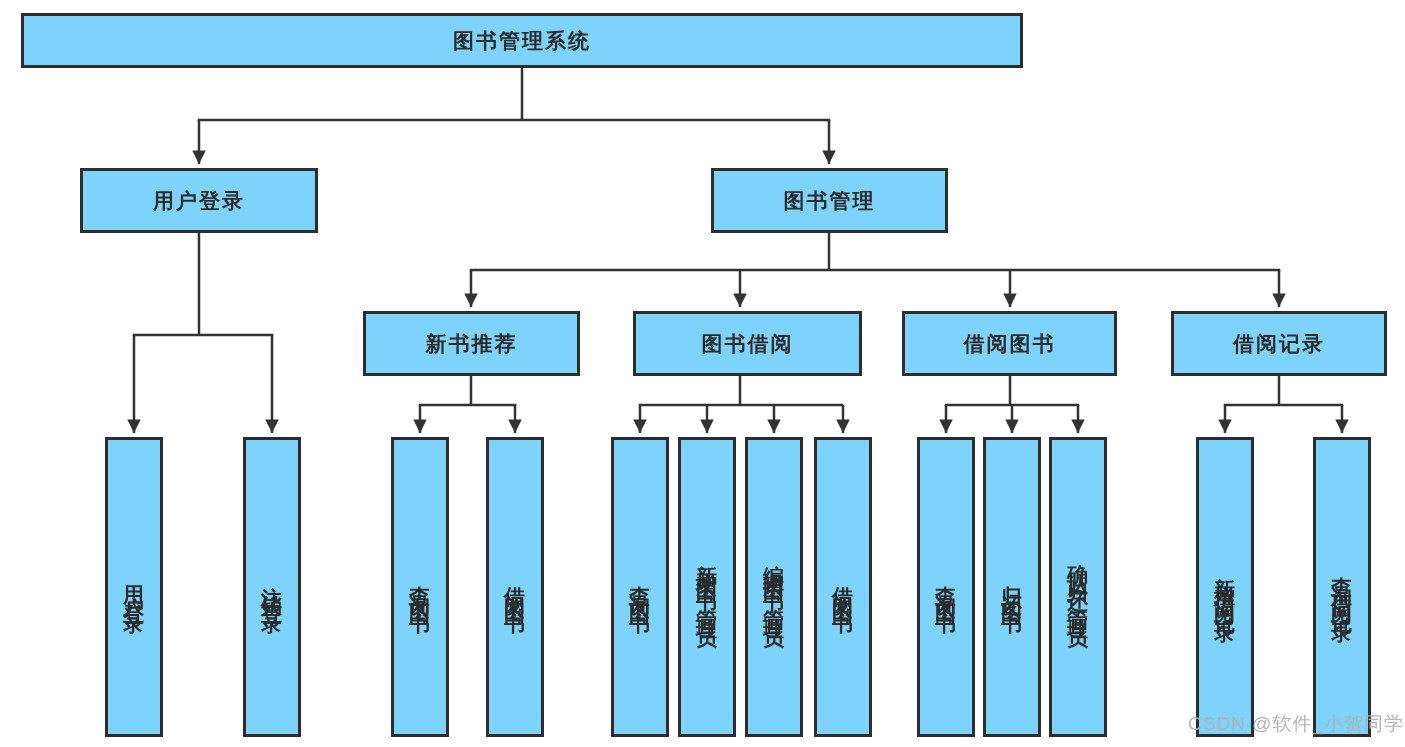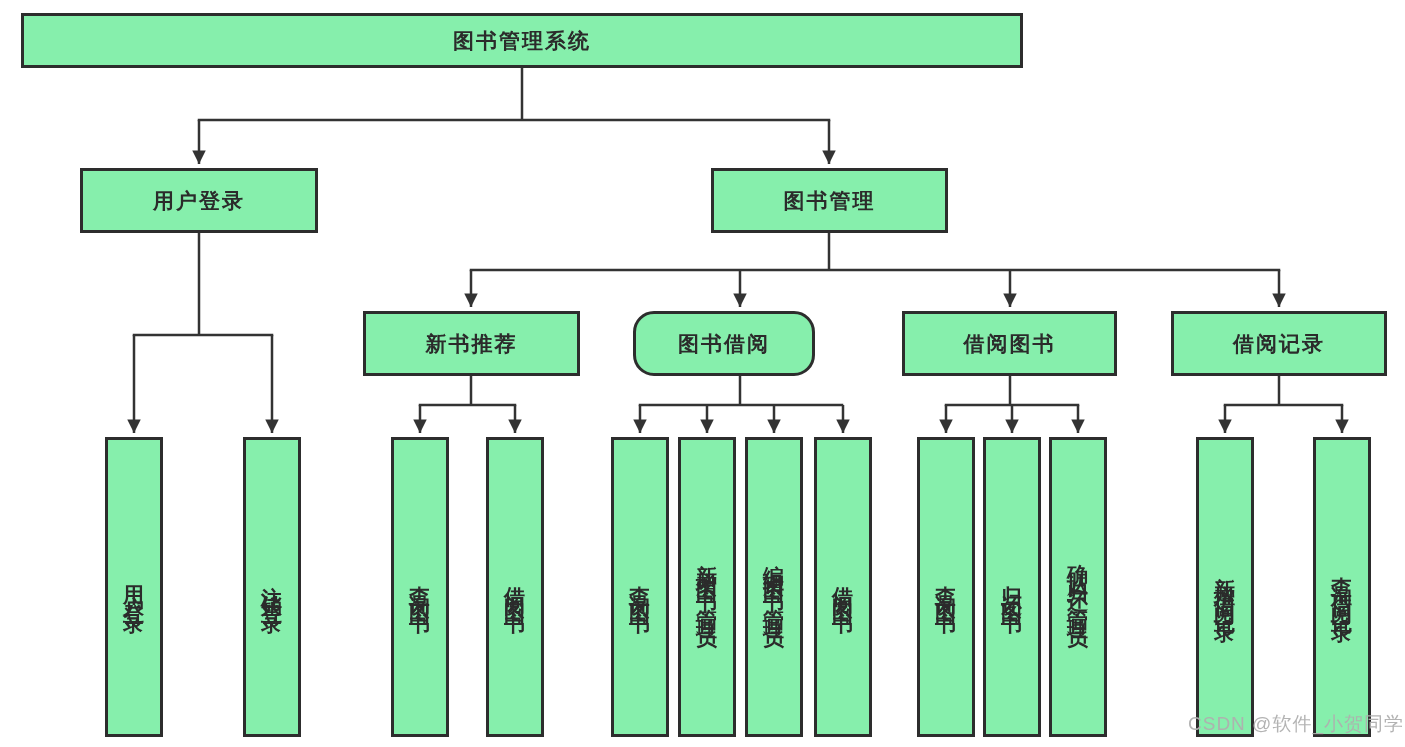--- a/index.html
+++ b/index.html
@@ -22,21 +22,21 @@
     left: 0;
     top: 0;
     width: 1405px;
     height: 747px;
     z-index: 1;
   }
   .node {
     position: absolute;
     box-sizing: border-box;
     border: 3px solid #2d2d2d;
-    background: #86efac;
+    background: #7dd3fc;
     display: flex;
     align-items: center;
     justify-content: center;
     z-index: 2;
     color: #2b2b2b;
   }
   .hbox {
     height: 65px;
     font-size: 21px;
     font-weight: 600;
@@ -137,21 +137,21 @@
   <div class="node hbox" style="left:80px; top:168px; width:238px;">
     <span>用户登录</span>
   </div>
   <div class="node hbox" style="left:363px; top:311px; width:217px;">
     <span>新书推荐</span>
   </div>
 
   <div class="node hbox" style="left:711px; top:168px; width:237px;">
     <span>图书管理</span>
   </div>
-  <div class="node hbox" style="left:633px; top:311px; width:182px;border-radius:21px;">
+  <div class="node hbox" style="left:633px; top:311px; width:229px;">
     <span>图书借阅</span>
   </div>
   <div class="node hbox" style="left:902px; top:311px; width:215px;">
     <span>借阅图书</span>
   </div>
   <div class="node hbox" style="left:1171px; top:311px; width:216px;">
     <span>借阅记录</span>
   </div>
 
   <div class="node vbox" style="left:105px;">

